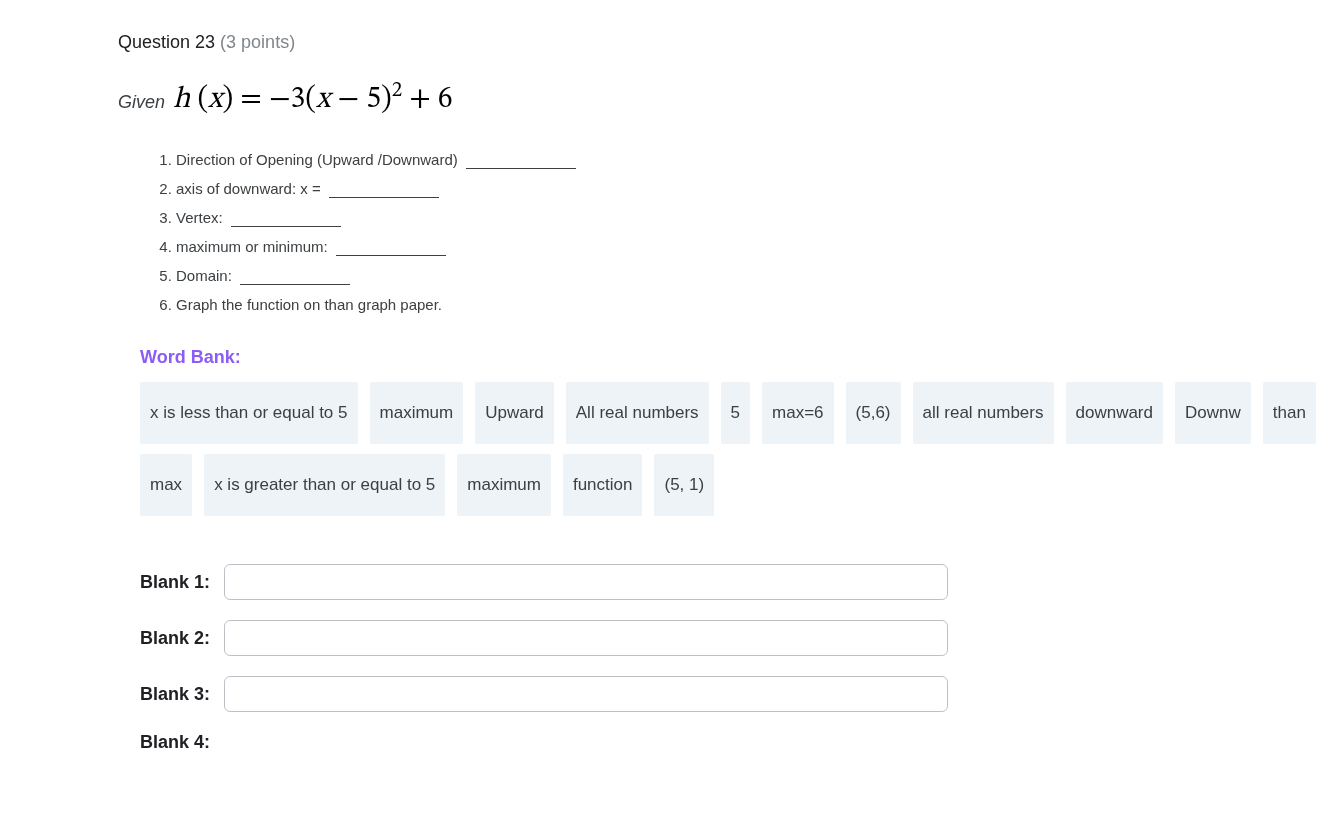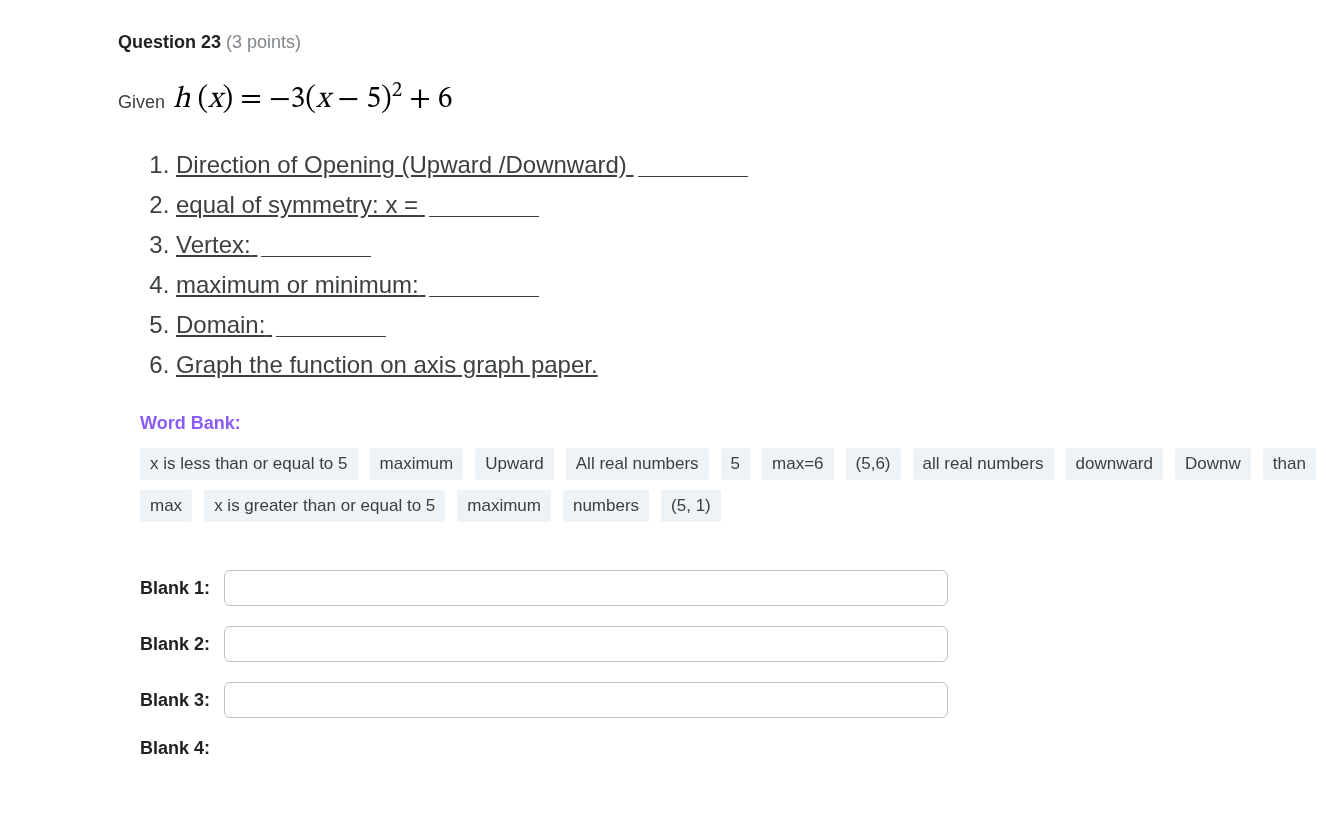--- a/index.html
+++ b/index.html
@@ -12,39 +12,40 @@
     font-size: 18px;
   }
   .page {
     padding: 32px 0 0 118px;
     width: 1328px;
   }
   .question-header {
     margin-bottom: 28px;
   }
   .q-bold {
-    font-weight: 700;
+    font-weight: 400;
     color: #202124;
     text-align: center;
   }
   .q-points {
     color: #80868b;
     font-weight: 400;
     text-align: center;
   }
   .given-line {
     display: flex;
     align-items: flex-end;
     gap: 8px;
     margin-bottom: 28px;
   }
   .given-text {
     font-size: 18px;
     color: #3c4043;
     padding-bottom: 4px;
+    font-style: italic;
   }
   .math {
     font-family: "Cambria Math", "STIX Two Math", "Latin Modern Math", serif;
     font-size: 30px;
     color: #000000;
     white-space: nowrap;
     line-height: 1.2;
   }
   .math .fn {
     font-style: italic;
@@ -54,22 +55,21 @@
     vertical-align: super;
     line-height: 0;
   }
   ol.parts {
     margin: 0 0 28px 0;
     padding-left: 58px;
     color: #3c4043;
   }
   ol.parts li {
     padding: 6px 0;
-    font-size: 24px;
-    text-decoration: underline;
+    font-size: 15px;
   }
   .blank-line {
     display: inline-block;
     border-bottom: 1px solid #3c4043;
     width: 110px;
     margin-left: 4px;
     vertical-align: baseline;
     position: relative;
     top: 4px;
   }
@@ -82,21 +82,21 @@
     margin-left: 22px;
     display: flex;
     flex-wrap: wrap;
     gap: 10px 12px;
     margin-bottom: 48px;
     width: 1210px;
   }
   .wb-item {
     background: #eef3f8;
     color: #3c4043;
-    padding: 6px 10px;
+    padding: 21px 10px;
     font-size: 17px;
     border-radius: 2px;
     white-space: nowrap;
   }
   .blanks {
     margin-left: 22px;
   }
   .blank-row {
     display: flex;
     align-items: center;
@@ -136,57 +136,57 @@
       <span class="fn">h</span><span> (</span><span class="fn">x</span><span>) = −3(</span><span class="fn">x</span><span> − 5)</span><span class="sup">2</span><span> + 6</span>
     </span>
   </div>
 
   <ol class="parts">
     <li>
       <span>Direction of Opening (Upward /Downward)</span>
       <span class="blank-line"></span>
     </li>
     <li>
-      <span>equal of symmetry: x =</span>
+      <span>axis of downward: x =</span>
       <span class="blank-line"></span>
     </li>
     <li>
       <span>Vertex:</span>
       <span class="blank-line"></span>
     </li>
     <li>
       <span>maximum or minimum:</span>
       <span class="blank-line"></span>
     </li>
     <li>
       <span>Domain:</span>
       <span class="blank-line"></span>
     </li>
     <li>
-      <span>Graph the function on axis graph paper.</span>
+      <span>Graph the function on than graph paper.</span>
     </li>
   </ol>
 
   <div class="wb-header">Word Bank:</div>
   <div class="word-bank">
     <span class="wb-item">x is less than or equal to 5</span>
     <span class="wb-item">maximum</span>
     <span class="wb-item">Upward</span>
     <span class="wb-item">All real numbers</span>
     <span class="wb-item">5</span>
     <span class="wb-item">max=6</span>
     <span class="wb-item">(5,6)</span>
     <span class="wb-item">all real numbers</span>
     <span class="wb-item">downward</span>
     <span class="wb-item">Downw</span>
     <span class="wb-item">than</span>
     <span class="wb-item">max</span>
     <span class="wb-item">x is greater than or equal to 5</span>
     <span class="wb-item">maximum</span>
-    <span class="wb-item">numbers</span>
+    <span class="wb-item">function</span>
     <span class="wb-item">(5, 1)</span>
   </div>
 
   <div class="blanks">
     <div class="blank-row">
       <span class="blank-label">Blank 1:</span>
       <input class="blank-input" type="text" value="" style="">
     </div>
     <div class="blank-row">
       <span class="blank-label">Blank 2:</span>

